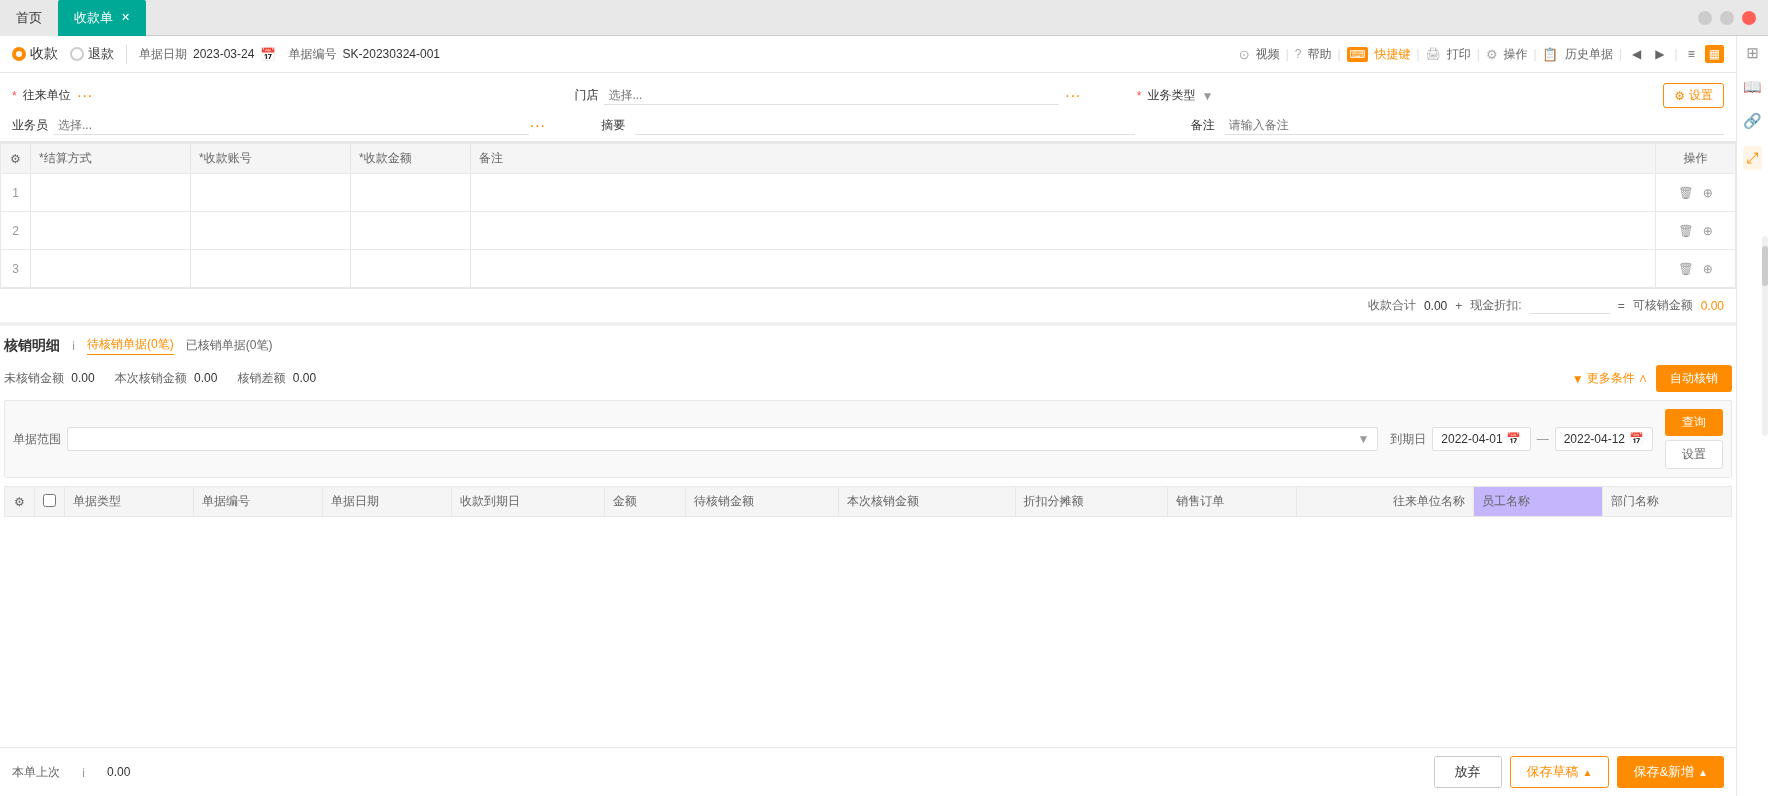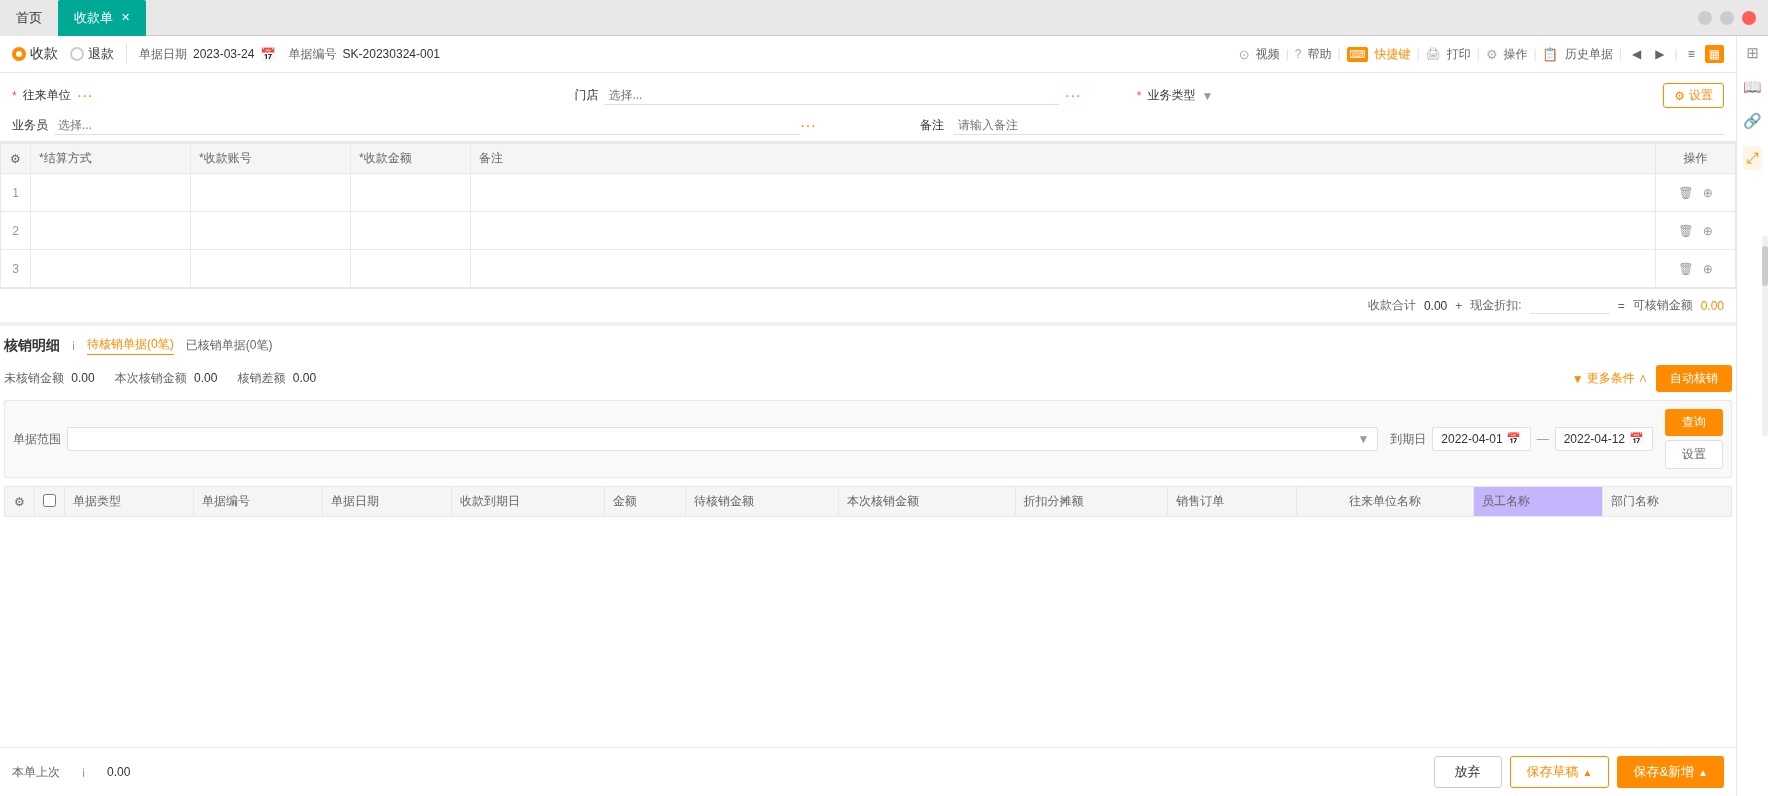--- a/index.html
+++ b/index.html
@@ -117,20 +117,24 @@
     <div style="display:flex;align-items:center;gap:8px;">
 
       <div style="display:flex;align-items:center;flex:1;">
         <span style="color:#333;white-space:nowrap;min-width:42px;">业务员</span>
         <input style="flex: 1 1 0%; border-top: none; border-right: none; border-left: none; border-image: initial; border-bottom: 1px solid rgb(224, 224, 224); padding: 2px 4px; color: rgb(187, 187, 187); font-size: 12px; outline: none; background: transparent;" placeholder="选择...">
         <span style="color:#ff8c00;cursor:pointer;font-size:16px;">···</span>
       </div>
 
       <div style="width:40px;"></div>
 
+      <div style="display:flex;align-items:center;gap:6px;flex:1;">
+        <span style="color:#333;white-space:nowrap;min-width:28px;">摘要</span>
+        <input style="flex: 1 1 0%; border-top: none; border-right: none; border-left: none; border-image: initial; border-bottom: 1px solid rgb(224, 224, 224); padding: 2px 4px; font-size: 12px; outline: none; background: transparent;">
+      </div>
 
       <div style="width:40px;"></div>
 
       <div style="display:flex;align-items:center;gap:6px;flex:1;">
         <span style="color:#333;white-space:nowrap;min-width:28px;">备注</span>
         <input style="flex: 1 1 0%; border-top: none; border-right: none; border-left: none; border-image: initial; border-bottom: 1px solid rgb(224, 224, 224); padding: 2px 4px; color: rgb(187, 187, 187); font-size: 12px; outline: none; background: transparent;" placeholder="请输入备注">
       </div>
     </div>
   </div>
 
@@ -290,21 +294,21 @@
             </th>
             <th style="background:#f5f5f5;border:1px solid #e8e8e8;padding:6px 8px;text-align:left;font-weight:normal;color:#666;white-space:nowrap;">
               <span>本次核销金额</span>
             </th>
             <th style="background:#f5f5f5;border:1px solid #e8e8e8;padding:6px 8px;text-align:left;font-weight:normal;color:#666;white-space:nowrap;">
               <span>折扣分摊额</span>
             </th>
             <th style="background:#f5f5f5;border:1px solid #e8e8e8;padding:6px 8px;text-align:left;font-weight:normal;color:#666;white-space:nowrap;">
               <span>销售订单</span>
             </th>
-            <th style="background:#f5f5f5;border:1px solid #e8e8e8;padding:6px 8px;text-align:center;font-weight:normal;color:#666;white-space:nowrap;">
+            <th style="background:#f5f5f5;border:1px solid #e8e8e8;padding:6px 8px;text-align:right;font-weight:normal;color:#666;white-space:nowrap;">
               <span>往来单位名称</span>
             </th>
             <th style="background:#c4b5fd;border:1px solid #e8e8e8;padding:6px 8px;text-align:left;font-weight:normal;color:#666;white-space:nowrap;">
               <span>员工名称</span>
             </th>
             <th style="background:#f5f5f5;border:1px solid #e8e8e8;padding:6px 8px;text-align:left;font-weight:normal;color:#666;white-space:nowrap;">
               <span>部门名称</span>
             </th>
           </tr>
         </thead>

